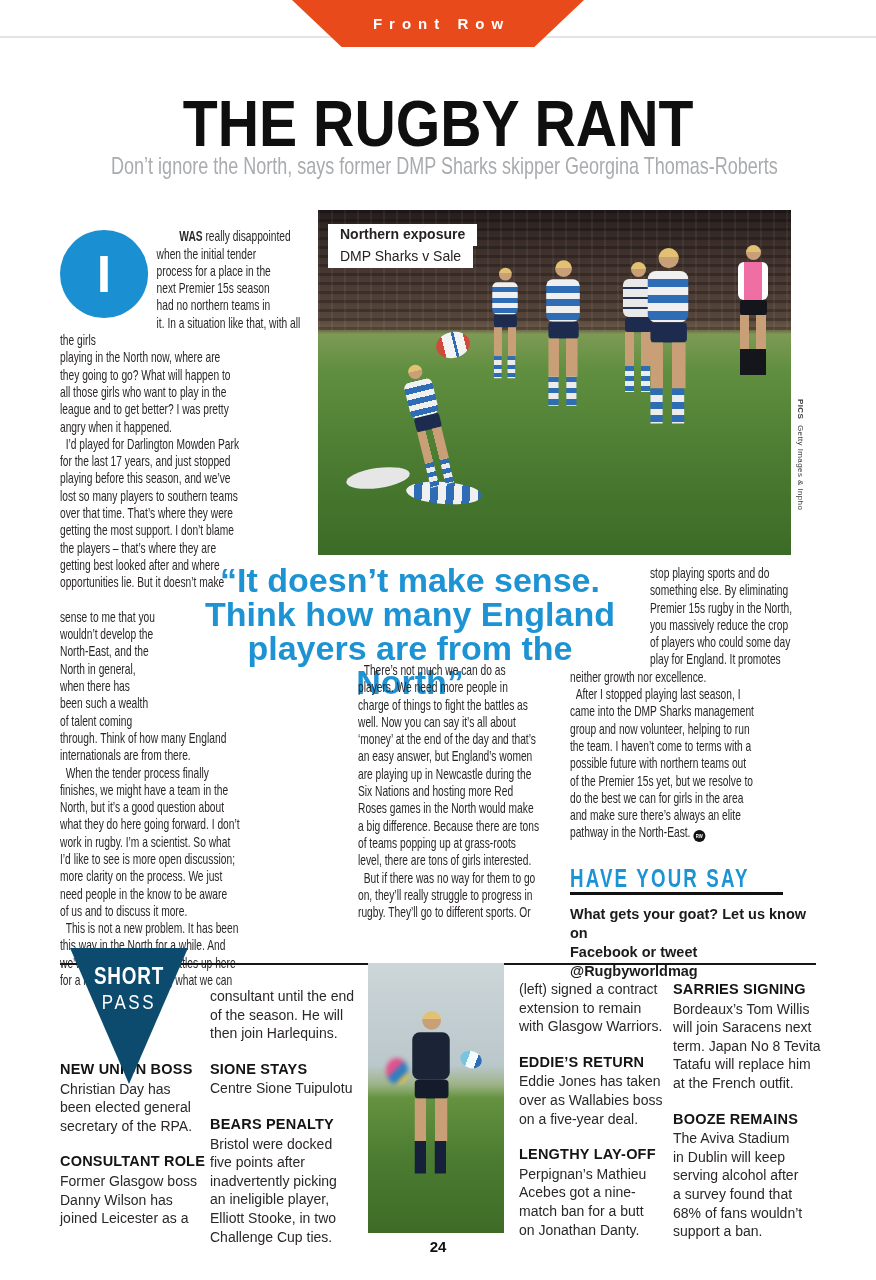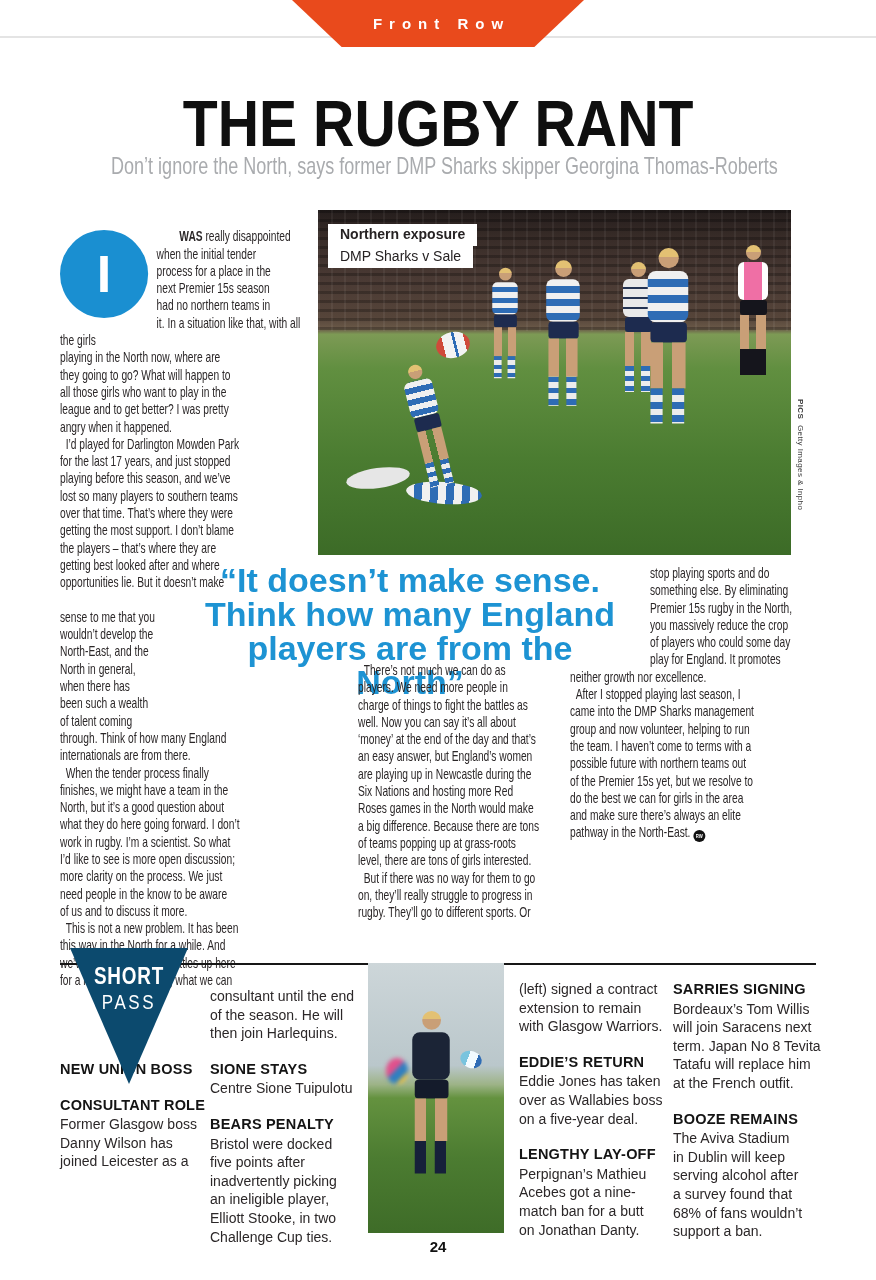--- a/index.html
+++ b/index.html
@@ -261,32 +261,41 @@
 came into the DMP Sharks management
 group and now volunteer, helping to run
 the team. I haven’t come to terms with a
 possible future with northern teams out
 of the Premier 15s yet, but we resolve to
 do the best we can for girls in the area
 and make sure there’s always an elite
 pathway in the North-East.</span><span class="rw-mark">RW</span></div>
     </div>
 
+    <div class="hys">
+      <div class="hys-head">HAVE YOUR SAY</div>
+      <div class="hys-bar"></div>
+      <div class="hys-body">What gets your goat? Let us know on
+Facebook or tweet @Rugbyworldmag</div>
+    </div>
   </div>
 
   <div class="shorts">
     <div class="shorts-rule"></div>
     <div class="tri">
       <div class="l1">SHORT</div>
       <div class="l2">PASS</div>
     </div>
 
     <div class="scol scol1">
       <div class="blk">
         <div class="sh-head">NEW UNION BOSS</div>
+        <div class="sh-body">Christian Day has
+been elected general
+secretary of the RPA.</div>
       </div>
       <div class="blk">
         <div class="sh-head">CONSULTANT ROLE</div>
         <div class="sh-body">Former Glasgow boss
 Danny Wilson has
 joined Leicester as a</div>
       </div>
     </div>
 
     <div class="scol scol2">

